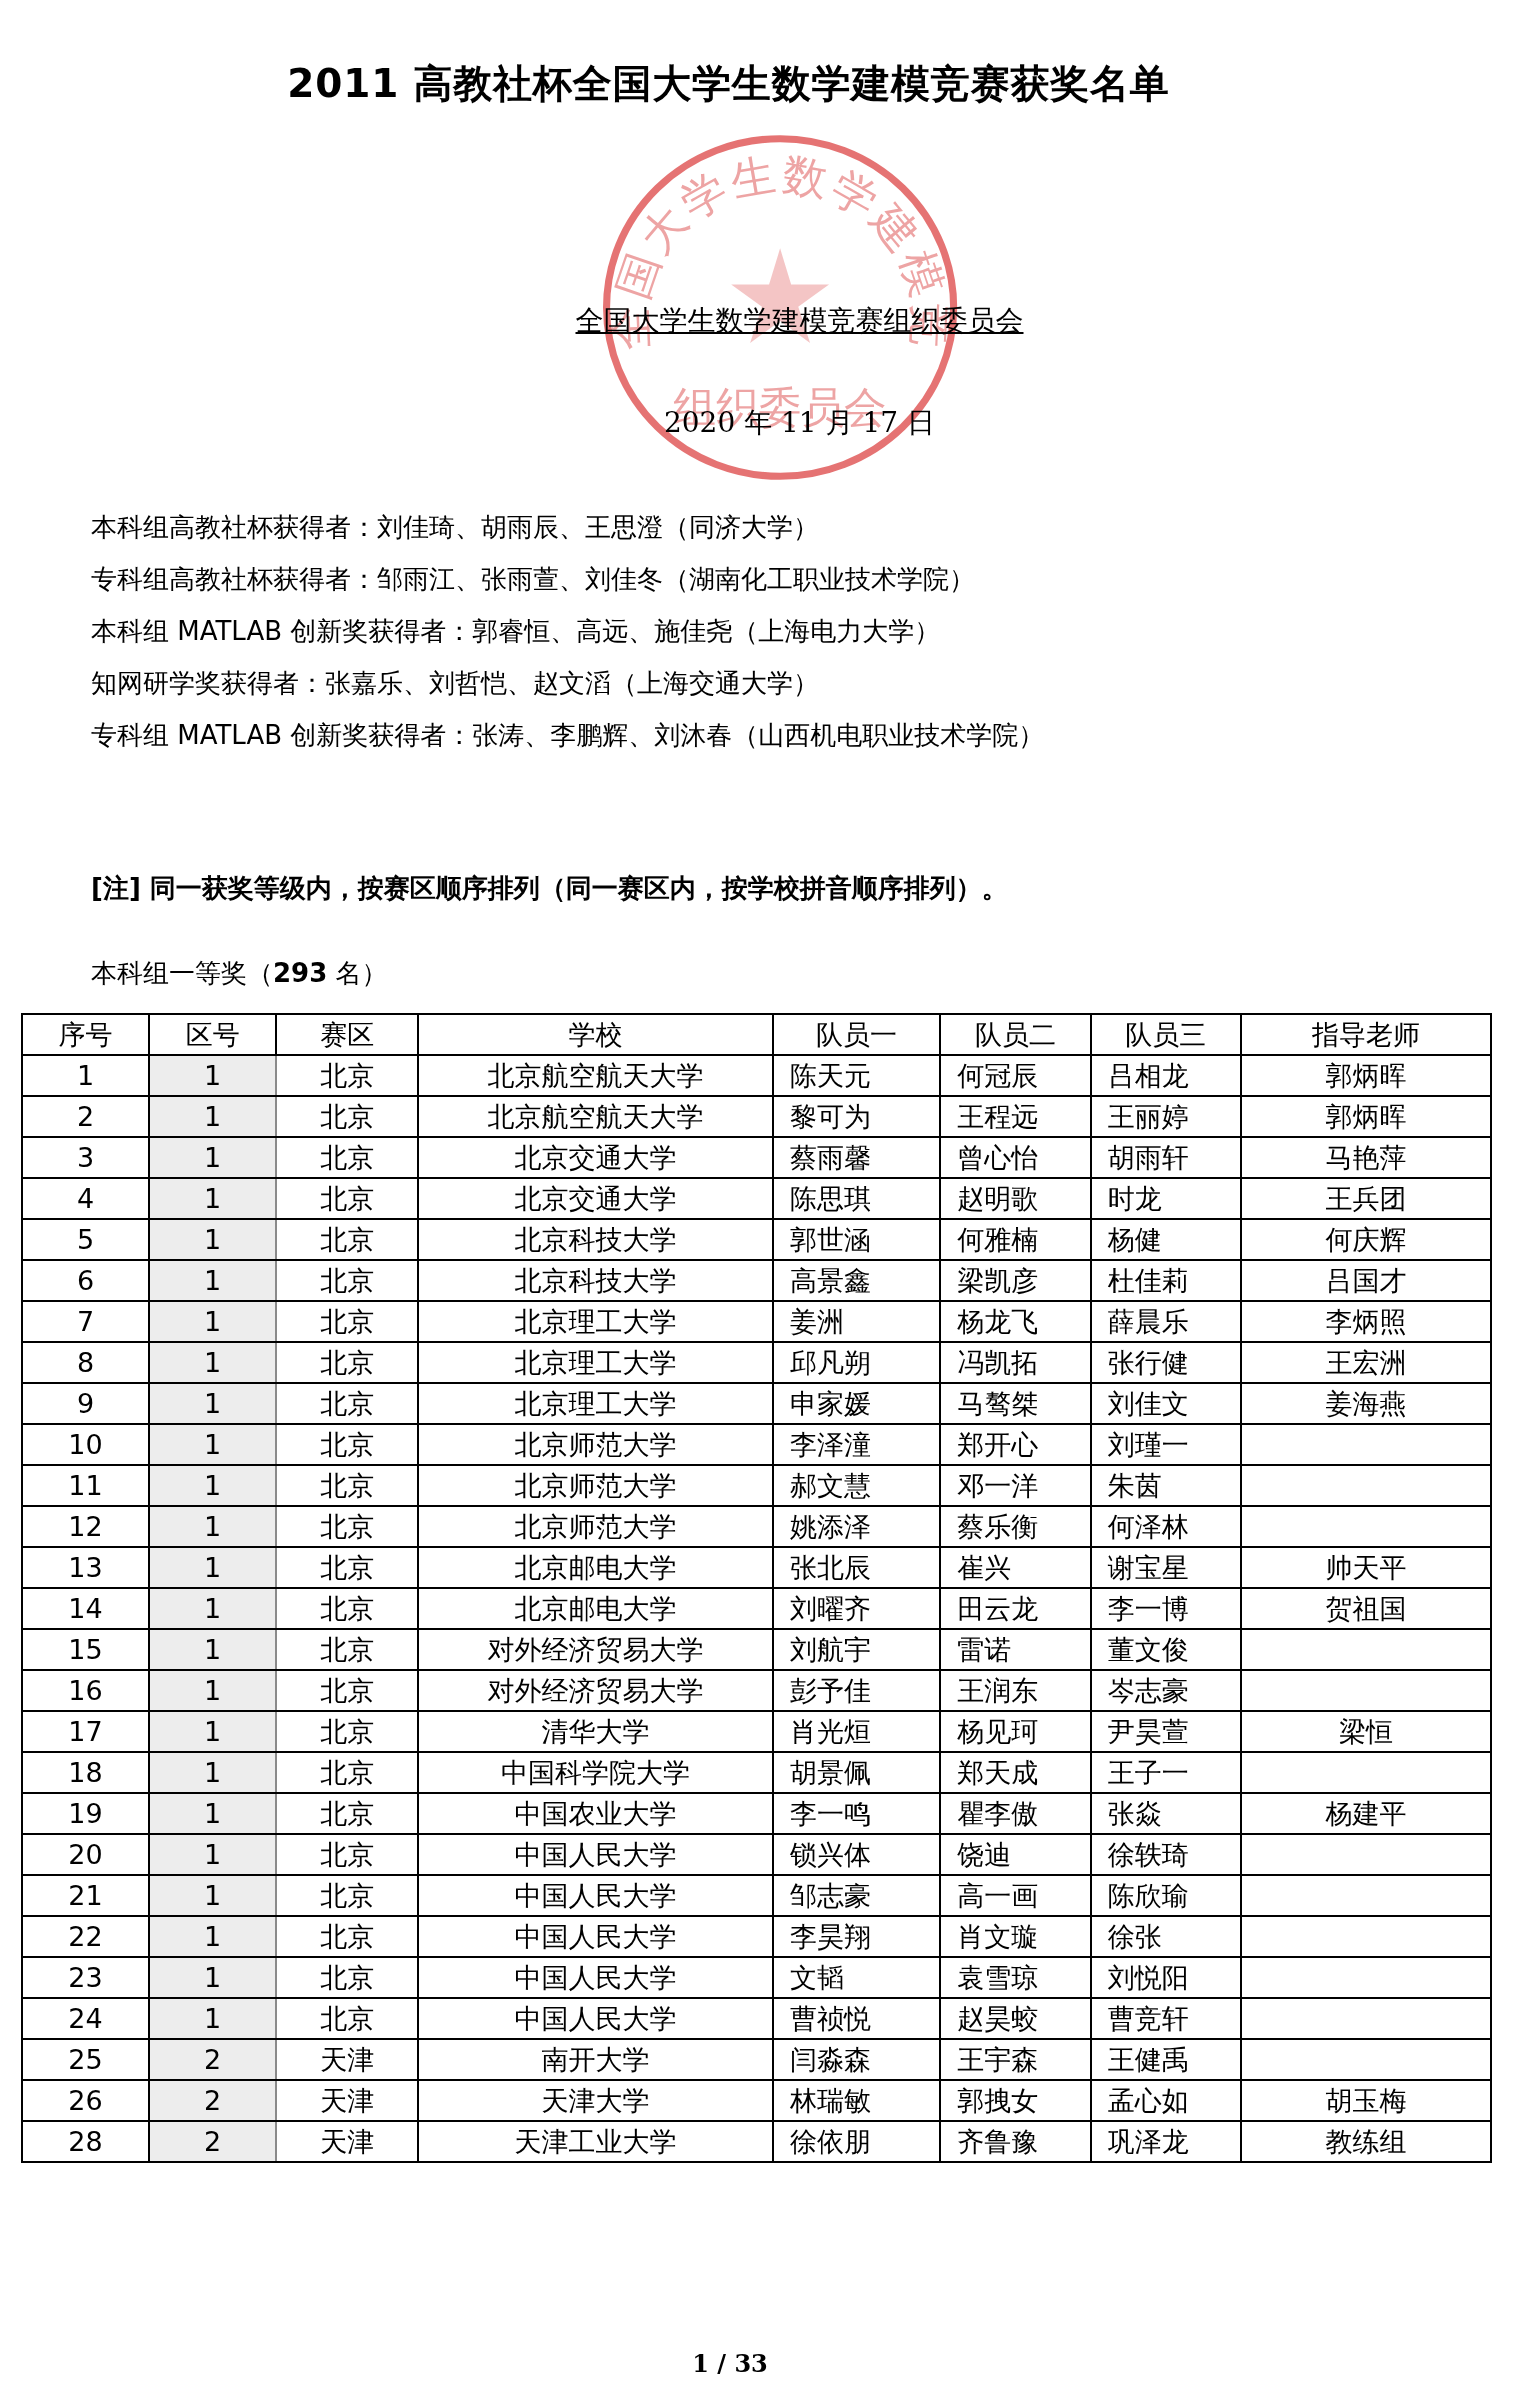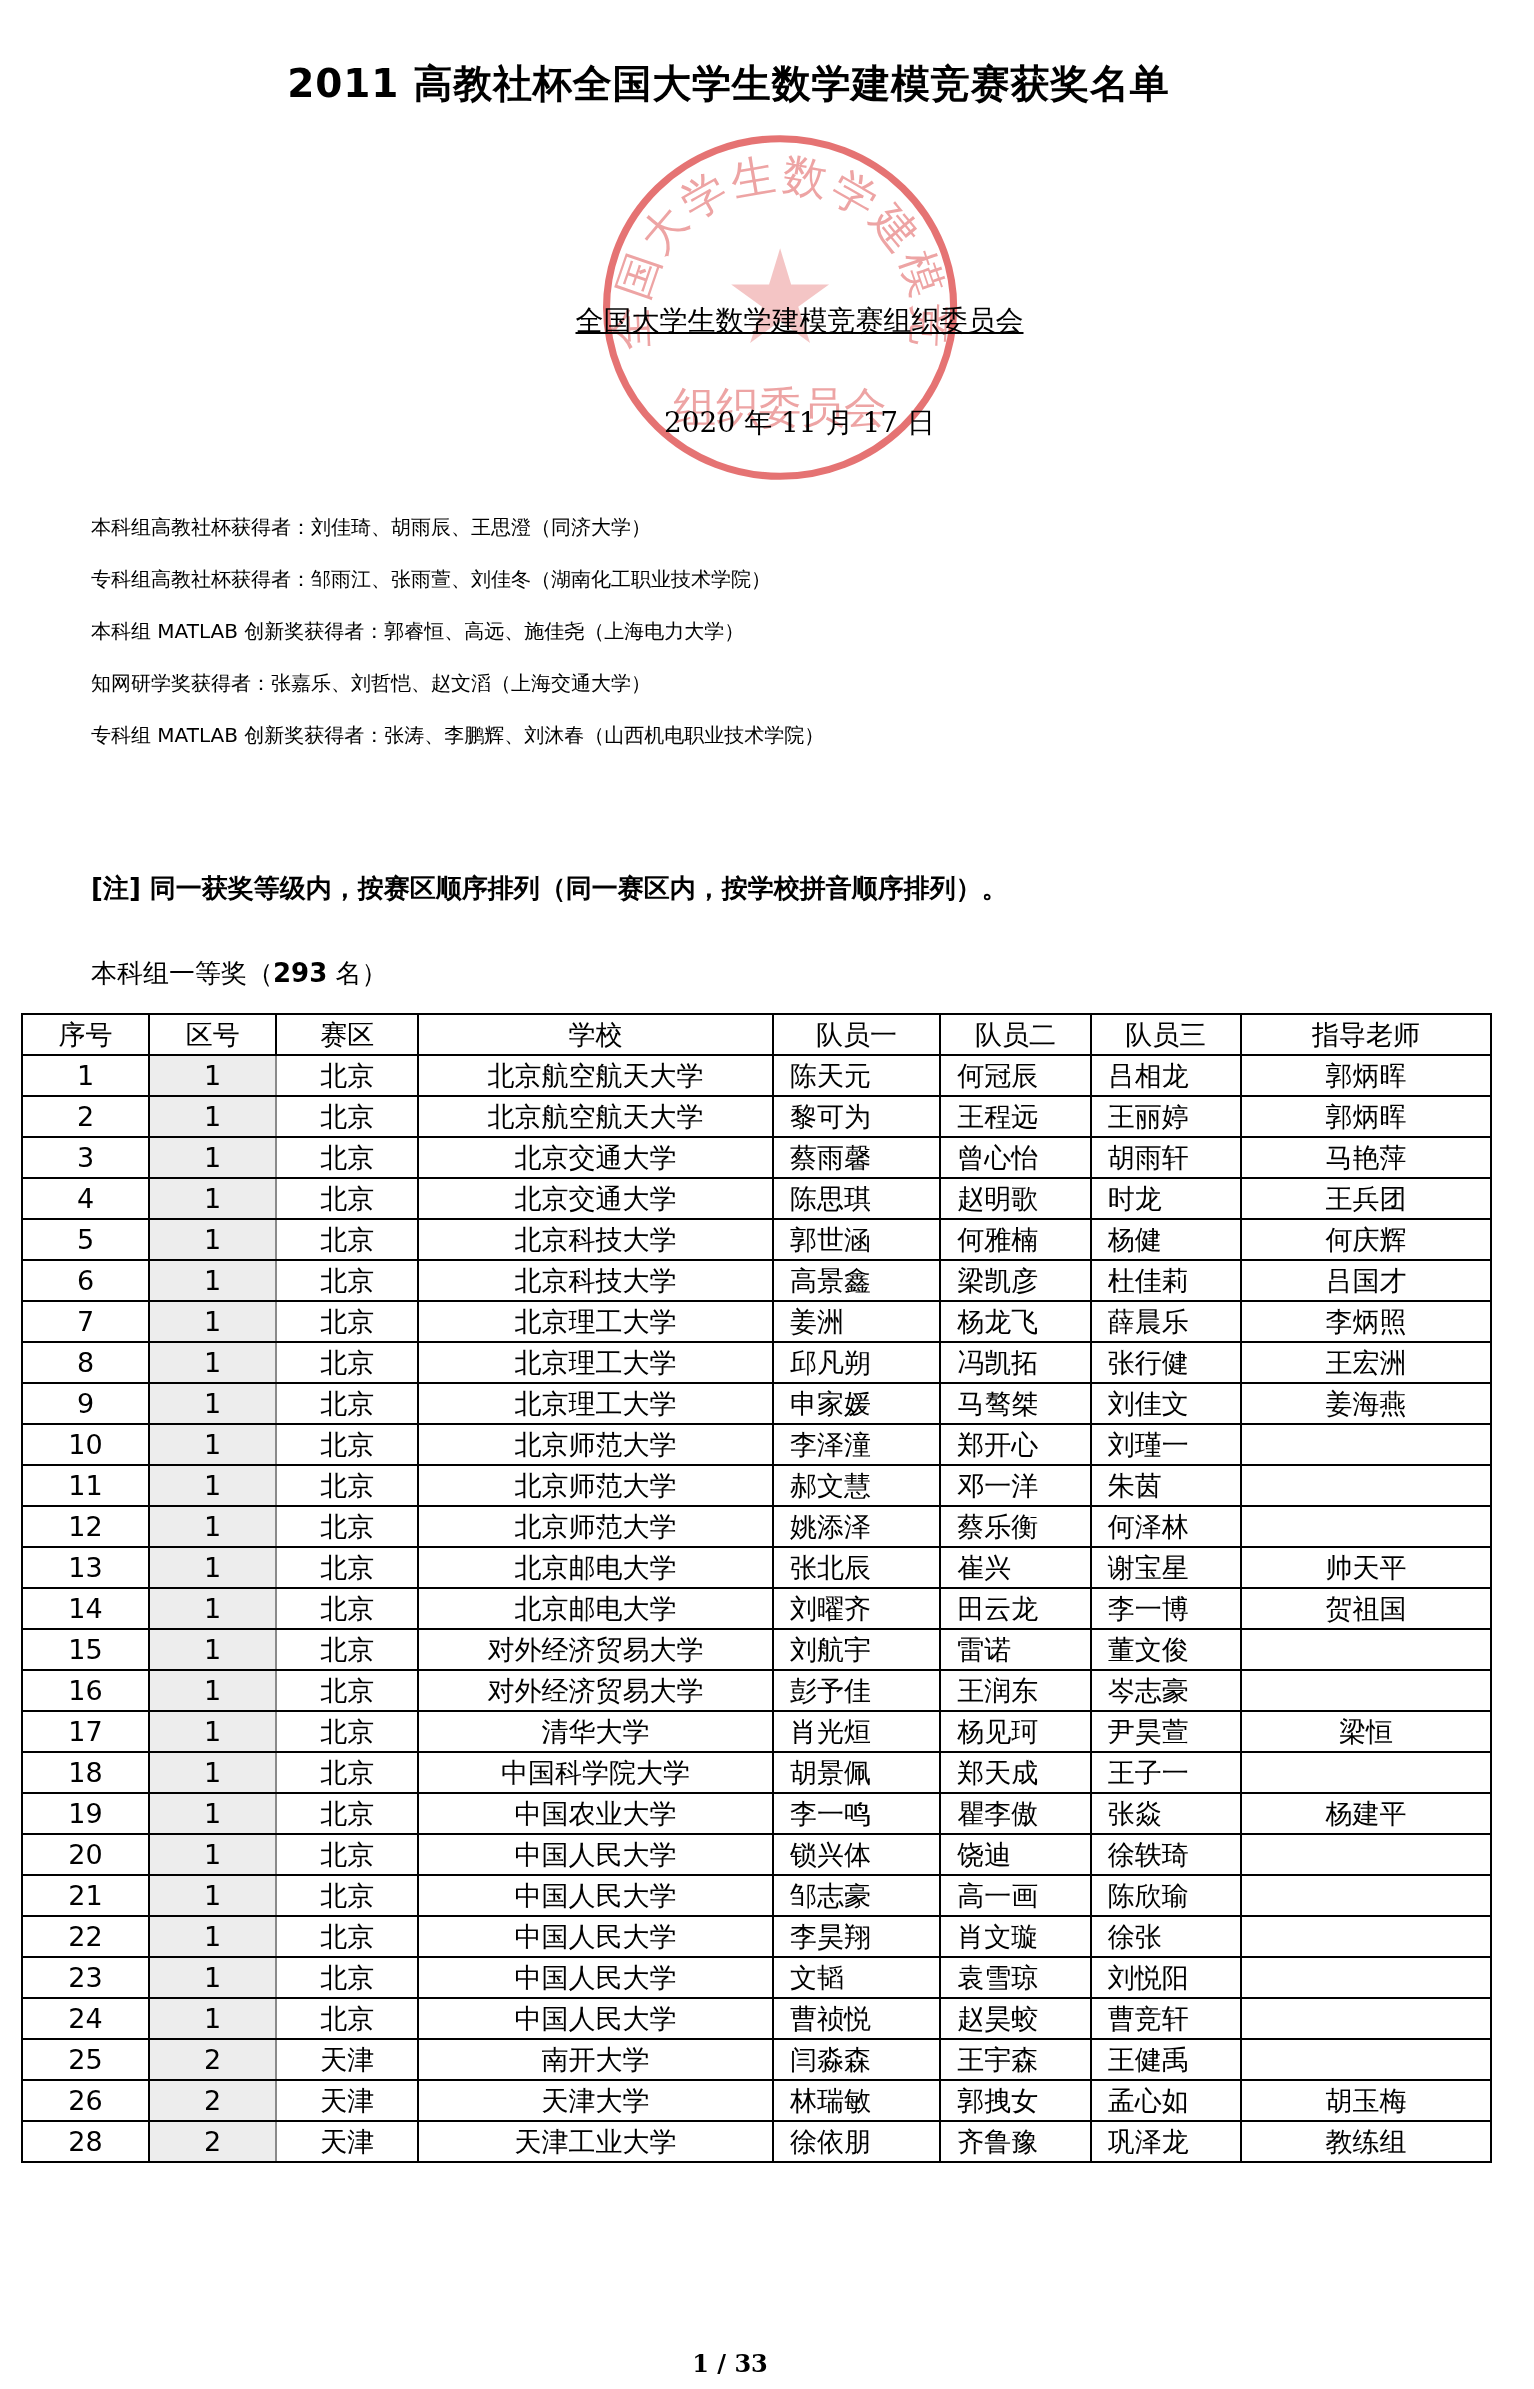--- a/index.html
+++ b/index.html
@@ -5,21 +5,21 @@
   html, body { margin: 0; padding: 0; background: #ffffff; }
   body { width: 1535px; height: 2389px; position: relative; overflow: hidden; color: #000; font-family: "DejaVu Sans", "Liberation Sans", sans-serif; }
   .title { position: absolute; left: 0; width: 1535px; top: 57px; text-align: center; font-size: 39px; font-weight: bold; letter-spacing: 0.8px; }
   .title span { position: relative; left: -39px; }
   .stamp { position: absolute; left: 597px; top: 130px; width: 367px; height: 355px; }
   .committee { position: absolute; top: 302px; left: 0; width: 1535px; text-align: center; font-family: "DejaVu Serif", "Liberation Serif", serif; font-size: 28px; text-decoration: underline; }
   .committee span { position: relative; left: 32px; }
   .date { position: absolute; top: 404px; left: 0; width: 1535px; text-align: center; font-family: "DejaVu Serif", "Liberation Serif", serif; font-size: 28px; }
   .date span { position: relative; left: 32px; }
   .winners { position: absolute; left: 91px; top: 508px; }
-  .winners .line { font-size: 20px; height: 52px; line-height: 39px; white-space: nowrap; }
+  .winners .line { font-size: 26px; height: 52px; line-height: 39px; white-space: nowrap; }
   .note { position: absolute; left: 91px; top: 871px; font-size: 26px; font-weight: bold; white-space: nowrap; }
   .section { position: absolute; left: 91px; top: 956px; font-size: 26px; white-space: nowrap; }
   .section b { font-weight: bold; }
   table.awards { position: absolute; left: 21px; top: 1013px; width: 1471px; border-collapse: collapse; font-size: 27px; }
   table.awards td, table.awards th { border: 2.4px solid #000; text-align: center; padding: 0; height: 39px; font-weight: normal; white-space: nowrap; }
   table.awards th { height: 39px; }
   table.awards td.zone { background: #ededed; border-left: 2.4px solid #8a8a8a; border-right: 2.4px solid #8a8a8a; }
   table.awards td.member { text-align: left; padding-left: 16px; }
   table.awards tr.tall td { height: 82px; }
   table.awards td.wrap { white-space: normal; line-height: 39px; word-break: break-all; }

